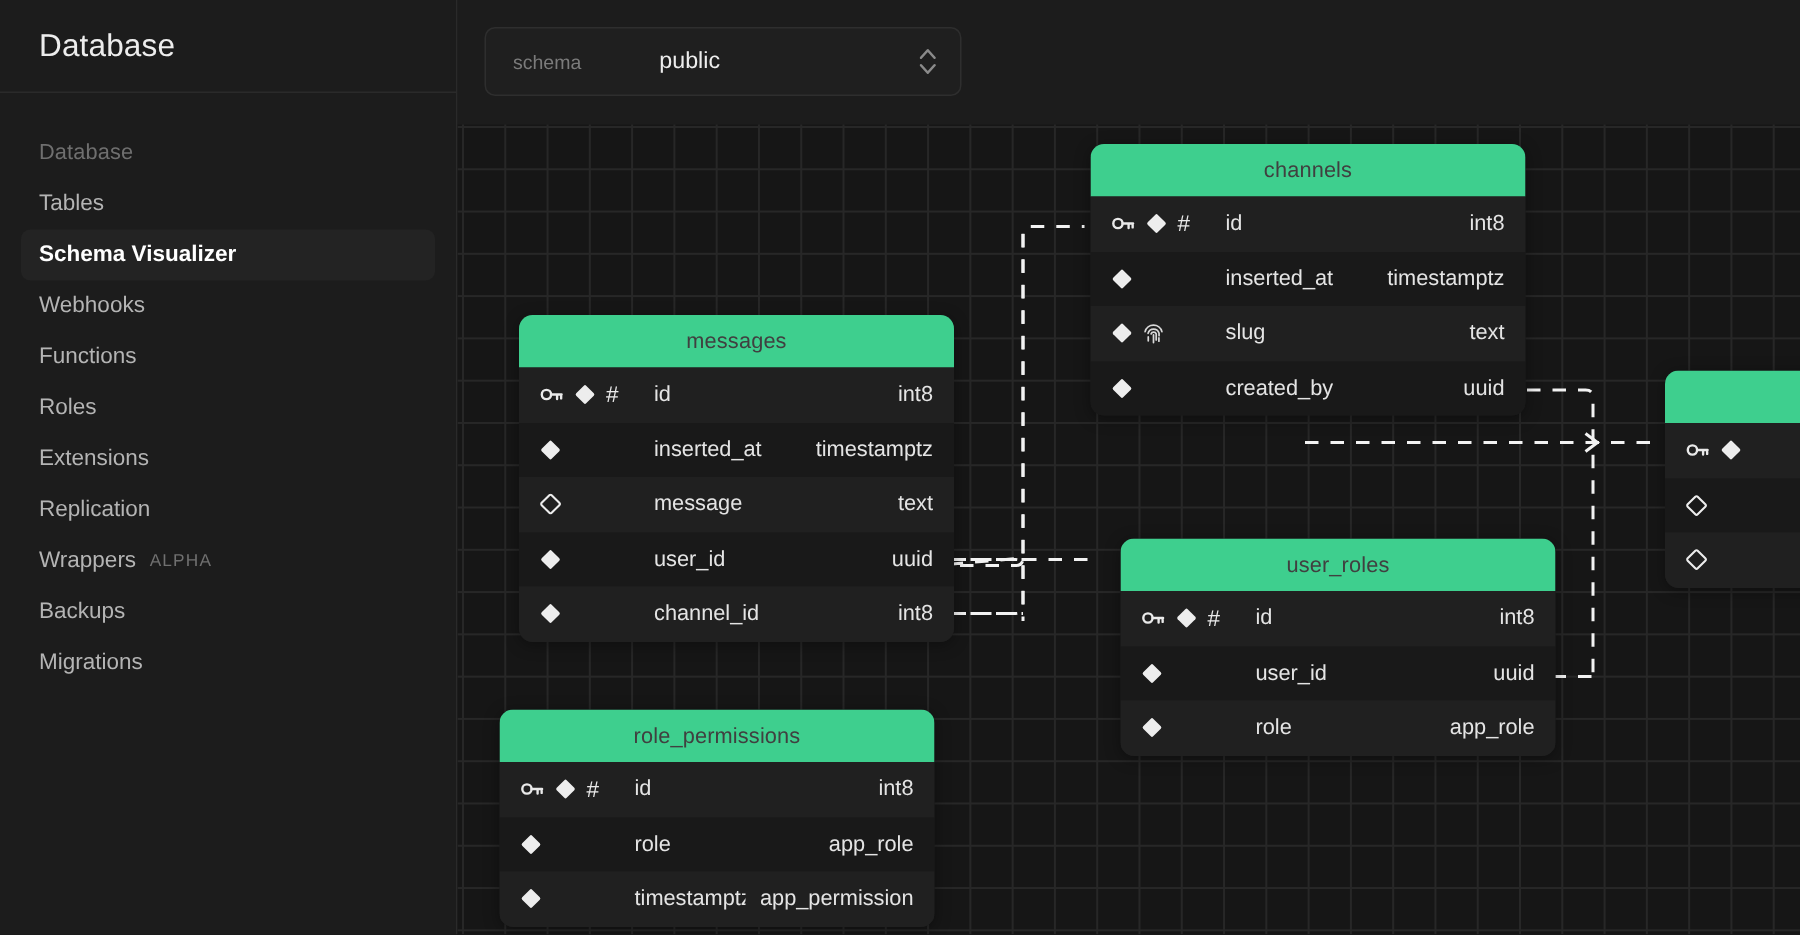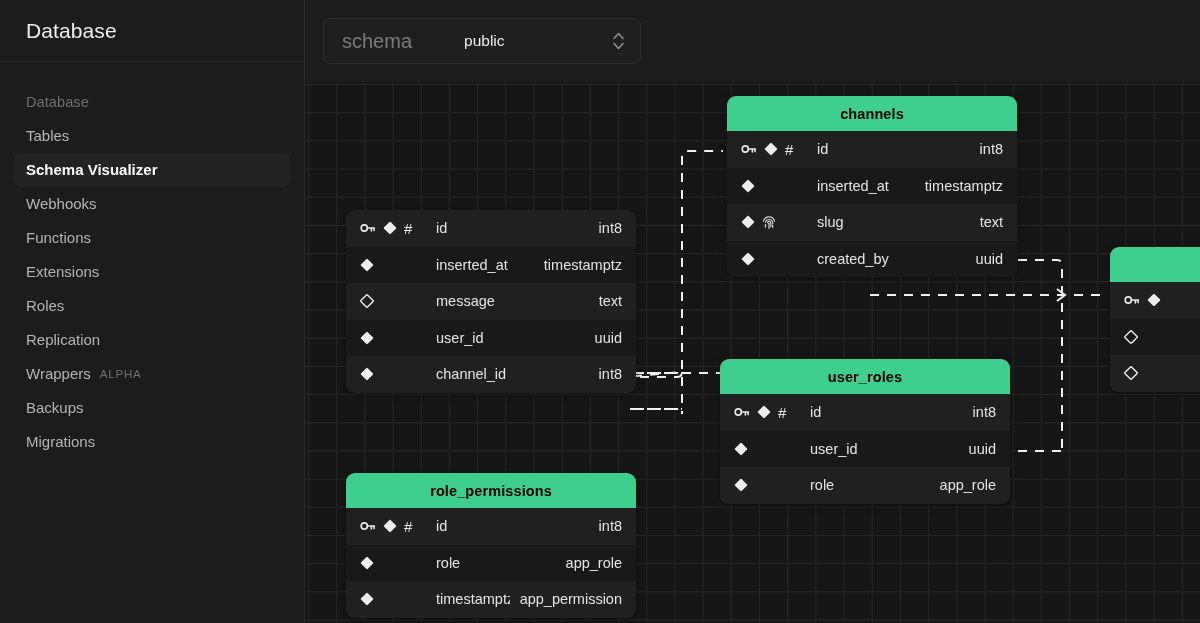--- a/index.html
+++ b/index.html
@@ -126,21 +126,21 @@
     width: 318px;
     height: 46px;
     background: #1f1f1f;
     border: 1px solid #2e2e2e;
     border-radius: 7px;
     padding: 0 14px 0 18px;
     cursor: pointer;
   }
 
   .schema-label {
-    font-size: 20px;
+    font-size: 13px;
     color: #7b7b7b;
     margin-right: 16px;
   }
 
   .schema-value {
     font-size: 15.5px;
     color: #ededed;
     margin-left: 36px;
   }
 
@@ -165,22 +165,22 @@
     box-shadow: 0 2px 10px rgba(0,0,0,0.35);
     z-index: 4;
   }
 
   .node-header {
     height: 35px;
     display: flex;
     align-items: center;
     justify-content: center;
     font-size: 14.5px;
-    font-weight: 700;
-    color: #000000;
+    font-weight: 400;
+    color: #404040;
     letter-spacing: 0.1px;
   }
 
   .node-rows { display: block; }
 
   .row {
     position: relative;
     display: flex;
     align-items: center;
     height: 36.5px;
@@ -261,24 +261,24 @@
           <div class="nav-item active">
             <span>Schema Visualizer</span>
           </div>
           <div class="nav-item">
             <span>Webhooks</span>
           </div>
           <div class="nav-item">
             <span>Functions</span>
           </div>
           <div class="nav-item">
+            <span>Roles</span>
+          </div>
+          <div class="nav-item">
             <span>Extensions</span>
-          </div>
-          <div class="nav-item">
-            <span>Roles</span>
           </div>
           <div class="nav-item">
             <span>Replication</span>
           </div>
           <div class="nav-item">
             <span>Wrappers</span>
             <span class="nav-badge">ALPHA</span>
           </div>
           <div class="nav-item">
             <span>Backups</span>
@@ -312,20 +312,21 @@
         <path class="edge" d="M 713 177 L 752 177 Q 757 177 757 182 L 757 368"></path>
 
         <path class="edge" d="M 565 212 L 752 212 Q 757 212 757 212 L 800 212"></path>
         <path class="edge-arrow" d="M 752 206 L 760 212 L 752 218"></path>
 
         <path class="edge" d="M 713 368 L 757 368"></path>
       </svg>
 
       <div id="nodes-layer">
           <div class="node" style="left: 41px; top: 127px; width: 290px;">
+            <div class="node-header" style="background: rgb(62, 207, 142);">messages</div>
             <div class="node-rows">
               <div class="row odd">
                 <span class="row-icons">
                   <span class="ic">
                     <svg width="16" height="12" viewBox="0 0 16 12">
                       <circle cx="4.3" cy="6" r="3.1" fill="none" stroke="#e9e9e9" stroke-width="1.6"></circle>
                       <path d="M7.4 6 L14.4 6 M11.4 6 L11.4 9 M14.1 6 L14.1 8.6" stroke="#e9e9e9" stroke-width="1.6" stroke-linecap="round" fill="none"></path>
                     </svg>
                   </span>
                   <span class="ic">
@@ -445,21 +446,21 @@
                     <svg width="14" height="14" viewBox="0 0 14 14">
                       <rect x="2.3" y="2.3" width="9.4" height="9.4" rx="1.1" transform="rotate(45 7 7)" fill="#ededed"></rect>
                     </svg>
                   </span>
                 </span>
                 <span class="row-name">created_by</span>
                 <span class="row-type">uuid</span>
               </div>
             </div>
           </div>
-          <div class="node" style="left: 415px; top: 276px; width: 290px;">
+          <div class="node" style="left: 442px; top: 276px; width: 290px;">
             <div class="node-header" style="background: rgb(62, 207, 142);">user_roles</div>
             <div class="node-rows">
               <div class="row odd">
                 <span class="row-icons">
                   <span class="ic">
                     <svg width="16" height="12" viewBox="0 0 16 12">
                       <circle cx="4.3" cy="6" r="3.1" fill="none" stroke="#e9e9e9" stroke-width="1.6"></circle>
                       <path d="M7.4 6 L14.4 6 M11.4 6 L11.4 9 M14.1 6 L14.1 8.6" stroke="#e9e9e9" stroke-width="1.6" stroke-linecap="round" fill="none"></path>
                     </svg>
                   </span>
@@ -490,21 +491,21 @@
                     <svg width="14" height="14" viewBox="0 0 14 14">
                       <rect x="2.3" y="2.3" width="9.4" height="9.4" rx="1.1" transform="rotate(45 7 7)" fill="#ededed"></rect>
                     </svg>
                   </span>
                 </span>
                 <span class="row-name">role</span>
                 <span class="row-type">app_role</span>
               </div>
             </div>
           </div>
-          <div class="node" style="left: 41px; top: 390px; width: 290px;">
+          <div class="node" style="left: 28px; top: 390px; width: 290px;">
             <div class="node-header" style="background: rgb(62, 207, 142);">role_permissions</div>
             <div class="node-rows">
               <div class="row odd">
                 <span class="row-icons">
                   <span class="ic">
                     <svg width="16" height="12" viewBox="0 0 16 12">
                       <circle cx="4.3" cy="6" r="3.1" fill="none" stroke="#e9e9e9" stroke-width="1.6"></circle>
                       <path d="M7.4 6 L14.4 6 M11.4 6 L11.4 9 M14.1 6 L14.1 8.6" stroke="#e9e9e9" stroke-width="1.6" stroke-linecap="round" fill="none"></path>
                     </svg>
                   </span>

